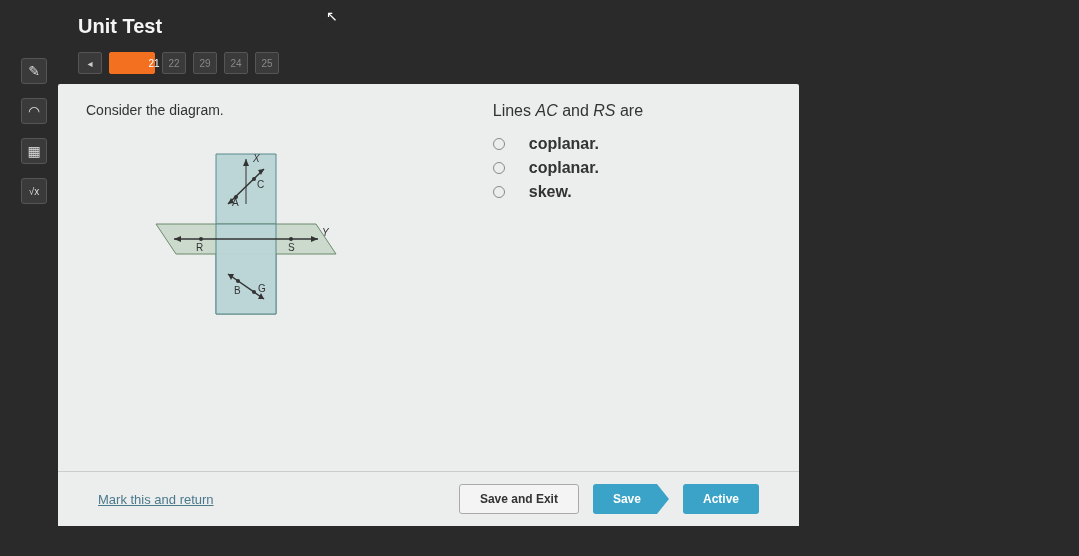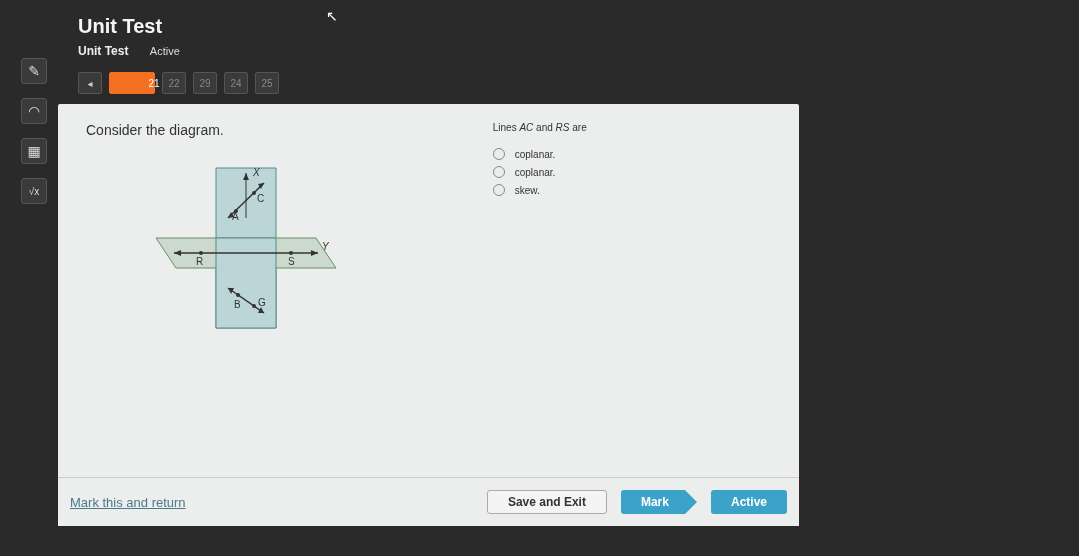--- a/index.html
+++ b/index.html
@@ -79,66 +79,67 @@
     display: flex;
     padding: 18px 28px 10px 28px;
     gap: 30px;
   }
   .left {
     flex: 0 0 55%;
     color: #333;
     font-size: 14px;
   }
   .prompt {
-    margin-bottom: 20px;
+    margin-bottom: 26px;
   }
   .diagram {
     width: 200px;
     height: 180px;
     margin-left: 60px;
   }
   .right {
     flex: 1;
     color: #333;
-    font-size: 10px;
+    font-size: 16px;
   }
   .stem { margin-bottom: 12px; }
   .stem .it { font-style: italic; }
   .options { list-style: none; }
   .options li {
     display: flex;
     align-items: center;
-    gap: 10px;
+    gap: 24px;
     padding: 3px 0;
     cursor: pointer;
+    font-weight: bold;
   }
   .radio {
     width: 12px;
     height: 12px;
     border: 1.5px solid #888;
     border-radius: 50%;
     display: inline-block;
   }
   .footer {
     border-top: 1px solid #ccc;
-    padding: 12px 12px;
+    padding: 12px 40px;
     display: flex;
     align-items: center;
     gap: 14px;
     background: #eceded;
   }
   .mark {
     color: #4a7a8c;
     text-decoration: underline;
     font-size: 13px;
     cursor: pointer;
   }
   .spacer { flex: 1; }
   .btn {
-    height: 24px;
+    height: 30px;
     padding: 0 20px;
     font-size: 12px;
     font-weight: bold;
     border-radius: 3px;
     cursor: pointer;
     border: none;
     display: flex;
     align-items: center;
     justify-content: center;
   }
@@ -197,24 +198,20 @@
   <div class="tool">✎</div>
   <div class="tool">◠</div>
   <div class="tool">▦</div>
   <div class="tool" style="font-size:10px">√x</div>
 </div>
 
 <div class="app">
 
   <div class="header">
     <div class="title">Unit Test</div>
-    <div class="subhead">
-      <span>Unit Test</span>
-      <span class="status">Active</span>
-    </div>
   </div>
 
   <div class="numbar">
     <div class="numbox arrow">◂</div>
     <div class="numbox active">21</div>
     <div class="numbox">22</div>
     <div class="numbox">29</div>
     <div class="numbox">24</div>
     <div class="numbox">25</div>
   </div>
@@ -281,19 +278,19 @@
             <span>skew.</span>
           </li>
         </ul>
       </div>
     </div>
 
     <div class="footer">
       <a class="mark">Mark this and return</a>
       <div class="spacer"></div>
       <button class="btn btn-save">Save and Exit</button>
-      <button class="btn btn-next">Mark</button>
+      <button class="btn btn-next">Save</button>
       <button class="btn btn-submit">Active</button>
     </div>
   </div>
 </div>
 
 <div class="cursor">↖</div>
 
 </body></html>

